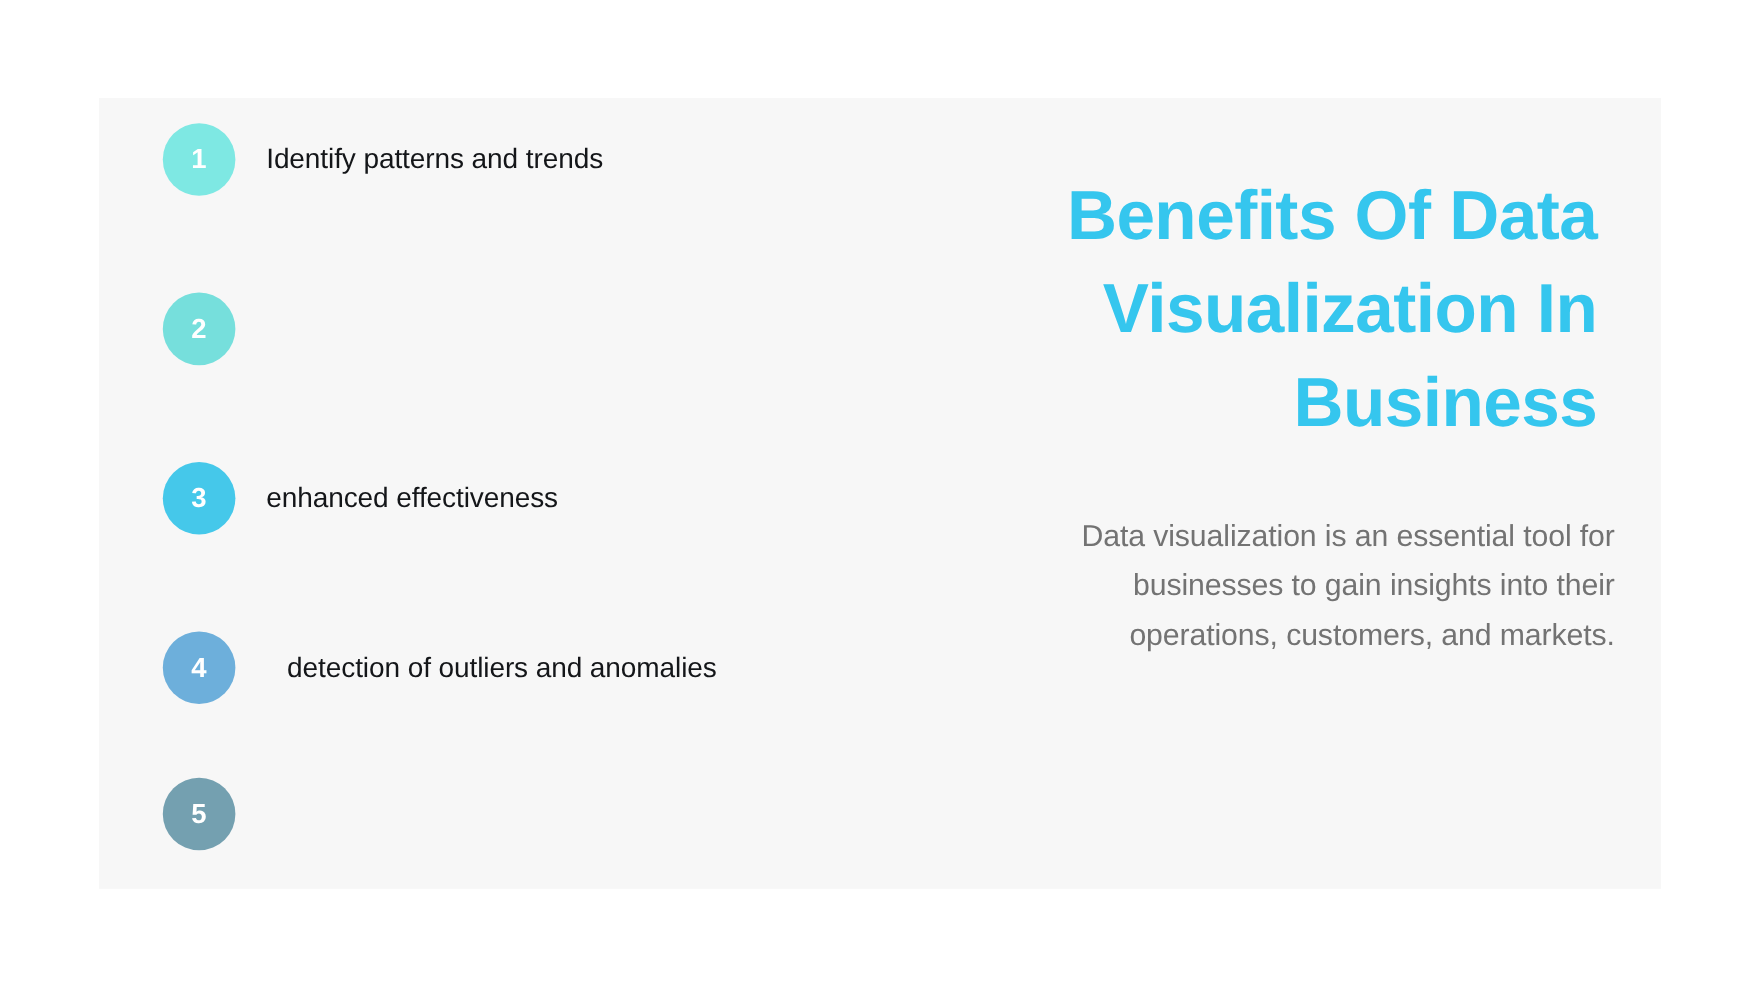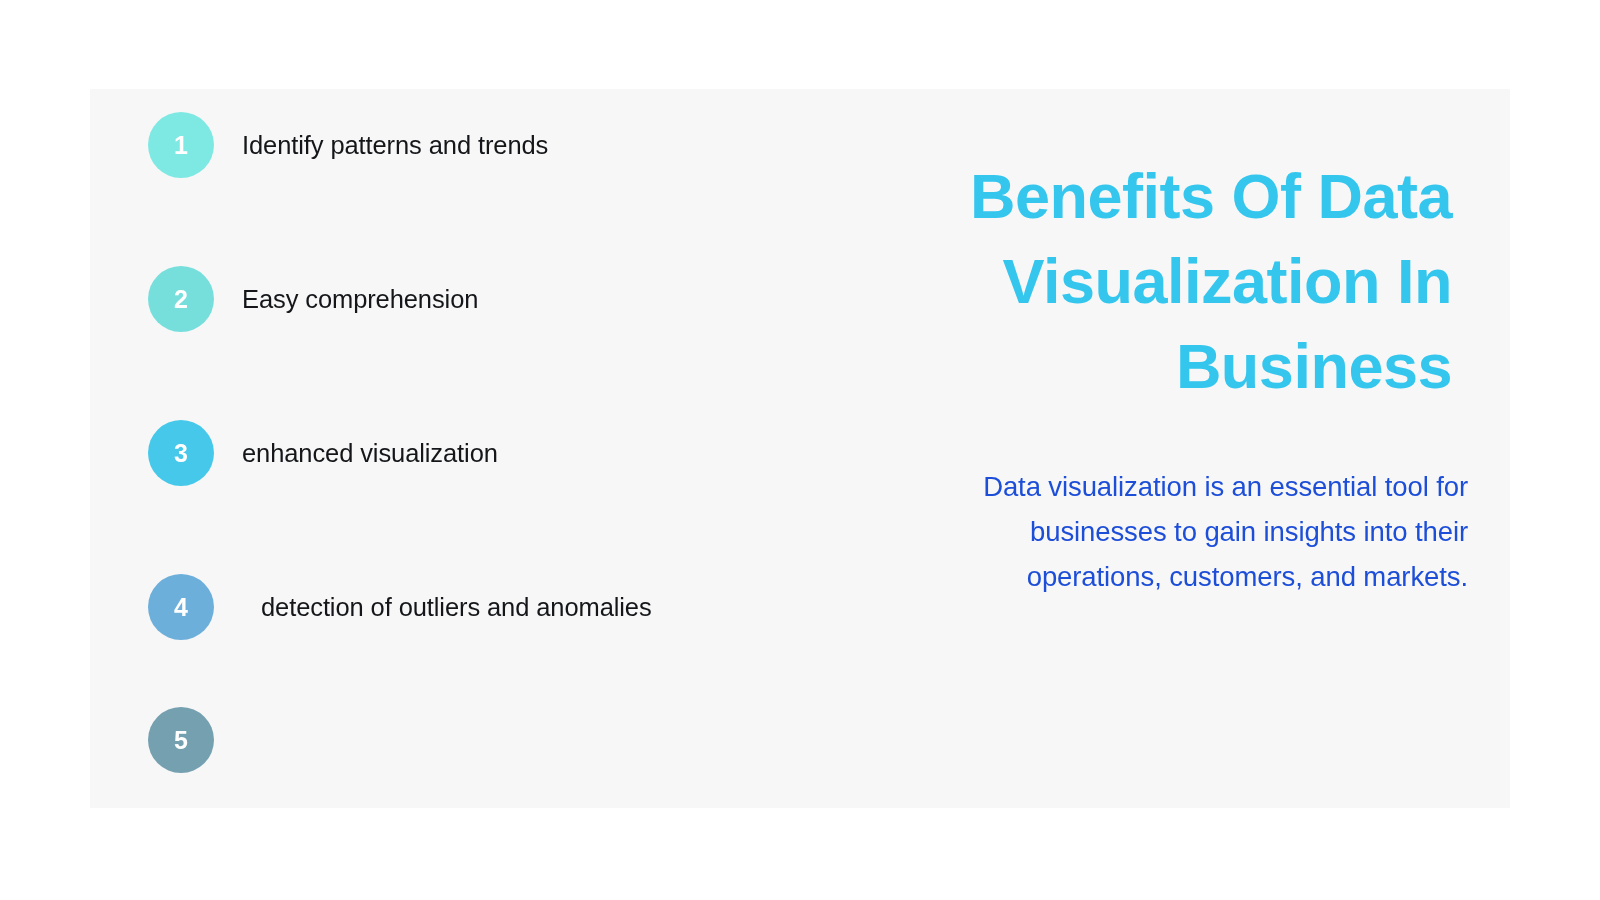--- a/index.html
+++ b/index.html
@@ -122,38 +122,37 @@
 
     <div id="benefit-list">
 
       <div class="benefit-row" data-row="0">
         <div class="benefit-badge" style="background-color: rgb(126, 232, 227);">1</div>
         <div class="benefit-label">Identify patterns and trends</div>
       </div>
 
       <div class="benefit-row" data-row="1">
         <div class="benefit-badge" style="background-color: rgb(118, 223, 220);">2</div>
-        <div class="benefit-label">Easy comprehension</div>
       </div>
 
       <div class="benefit-row" data-row="2">
         <div class="benefit-badge" style="background-color: rgb(69, 200, 234);">3</div>
-        <div class="benefit-label">enhanced visualization</div>
+        <div class="benefit-label">enhanced effectiveness</div>
       </div>
 
       <div class="benefit-row" data-row="3">
         <div class="benefit-badge" style="background-color: rgb(109, 175, 219);">4</div>
         <div class="benefit-label">detection of outliers and anomalies</div>
       </div>
 
       <div class="benefit-row" data-row="4">
         <div class="benefit-badge" style="background-color: rgb(116, 160, 176);">5</div>
       </div>
 
     </div>
 
     <div id="right-column">
       <h1 id="headline" style="color: rgb(53, 198, 238);">Benefits Of Data Visualization In Business</h1>
-      <p id="description" style="color: #1d4ed8;">Data visualization is an essential tool for businesses to gain insights into their operations, customers, and markets.</p>
+      <p id="description" style="color: #737373;">Data visualization is an essential tool for businesses to gain insights into their operations, customers, and markets.</p>
     </div>
 
   </div>
 </div>
 
 </body></html>

